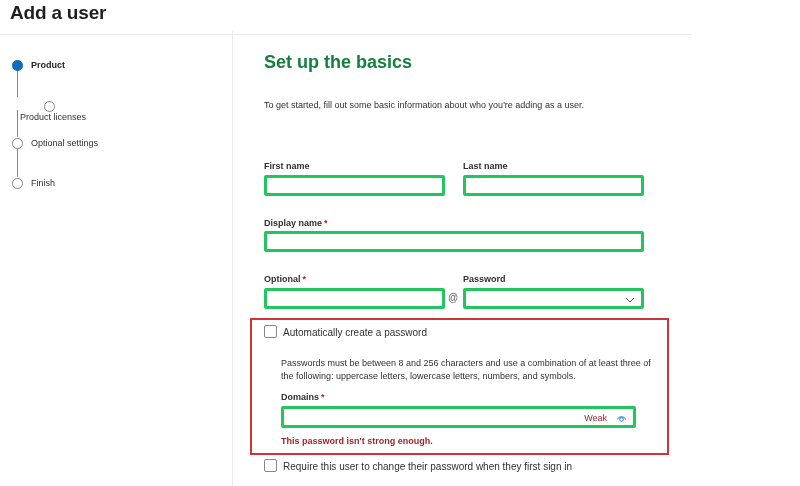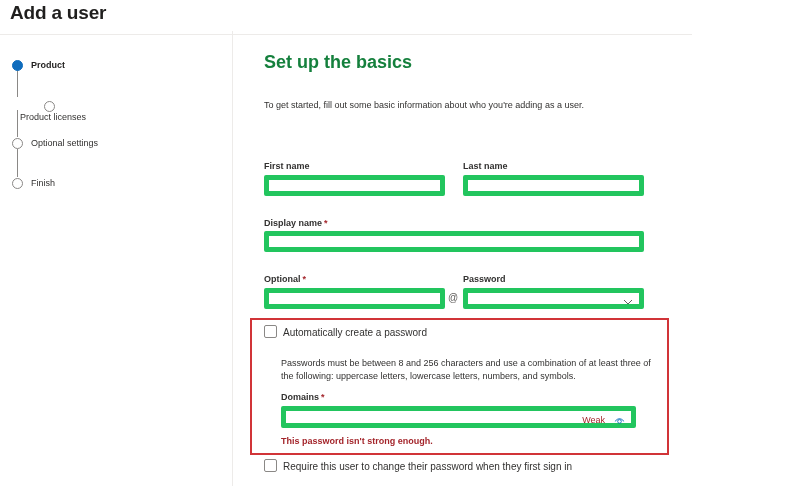--- a/index.html
+++ b/index.html
@@ -27,21 +27,21 @@
     .step .dot.active { background: #0f6cbd; border-color: #0f6cbd; }
     .step .label { margin-left: 8px; font-size: 9px; color: #323130; white-space: nowrap; }
     .step .label.active { font-weight: 700; color: #201f1e; }
     .connector { position: absolute; left: 17px; width: 1px; background: #8a8886; }
     .title { position: absolute; left: 264px; top: 52px; font-size: 18px; font-weight: 700; color: #15803d; white-space: nowrap; }
     .subtitle { position: absolute; left: 264px; top: 100px; font-size: 9px; color: #323130; white-space: nowrap; }
 
     .field-label { position: absolute; font-size: 9px; font-weight: 700; color: #323130; white-space: nowrap; }
     .req { color: #a4262c; margin-left: 2px; }
     .textbox {
-      position: absolute; height: 21px; border: 5px solid #22c55e; border-radius: 2px; background: #fff;
+      position: absolute; height: 21px; border: 3px solid #22c55e; border-radius: 2px; background: #fff;
     }
     .at { position: absolute; left: 448px; top: 292px; font-size: 10px; color: #605e5c; }
     .chevron { position: absolute; right: 6px; top: 4px; width: 10px; height: 10px; }
 
     .red-box {
       position: absolute; left: 250px; top: 318px; width: 419px; height: 137px;
       border: 2px solid #d13438;
     }
     .checkbox {
       position: absolute; width: 13px; height: 13px; border: 1px solid #8a8886; border-radius: 2px; background: #fff;

